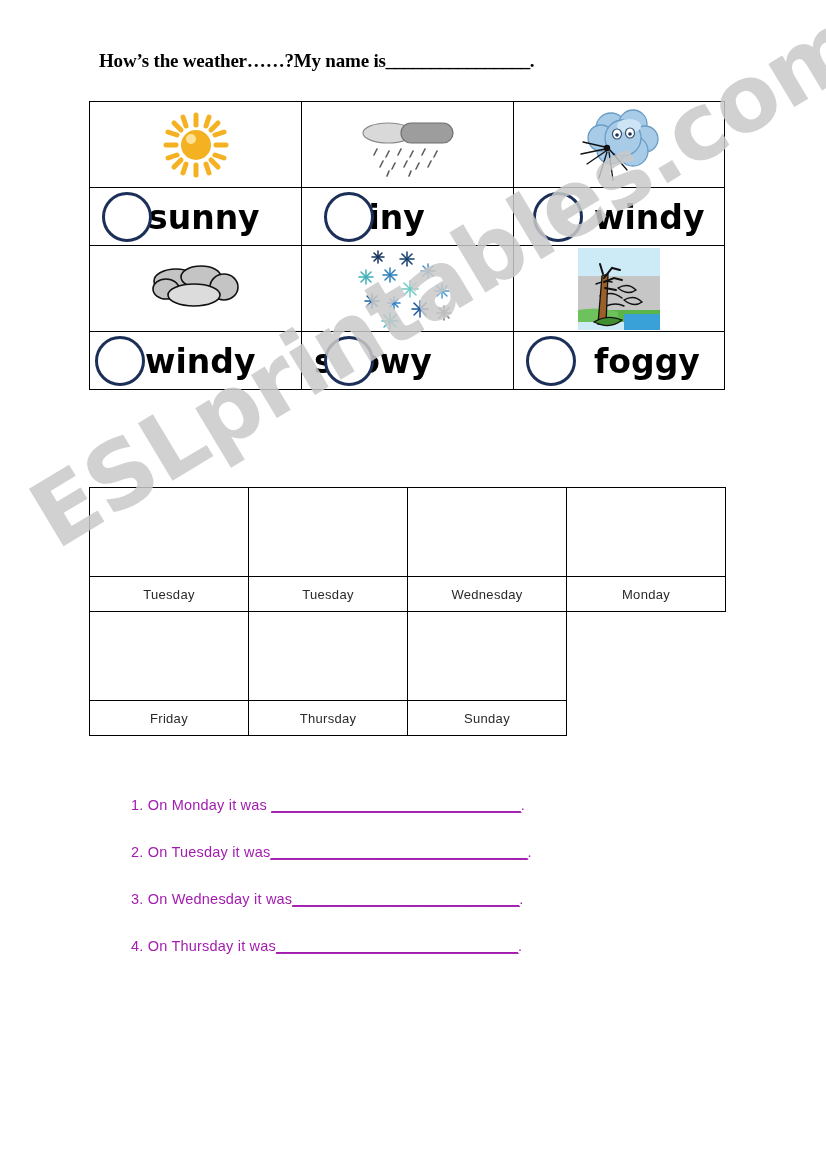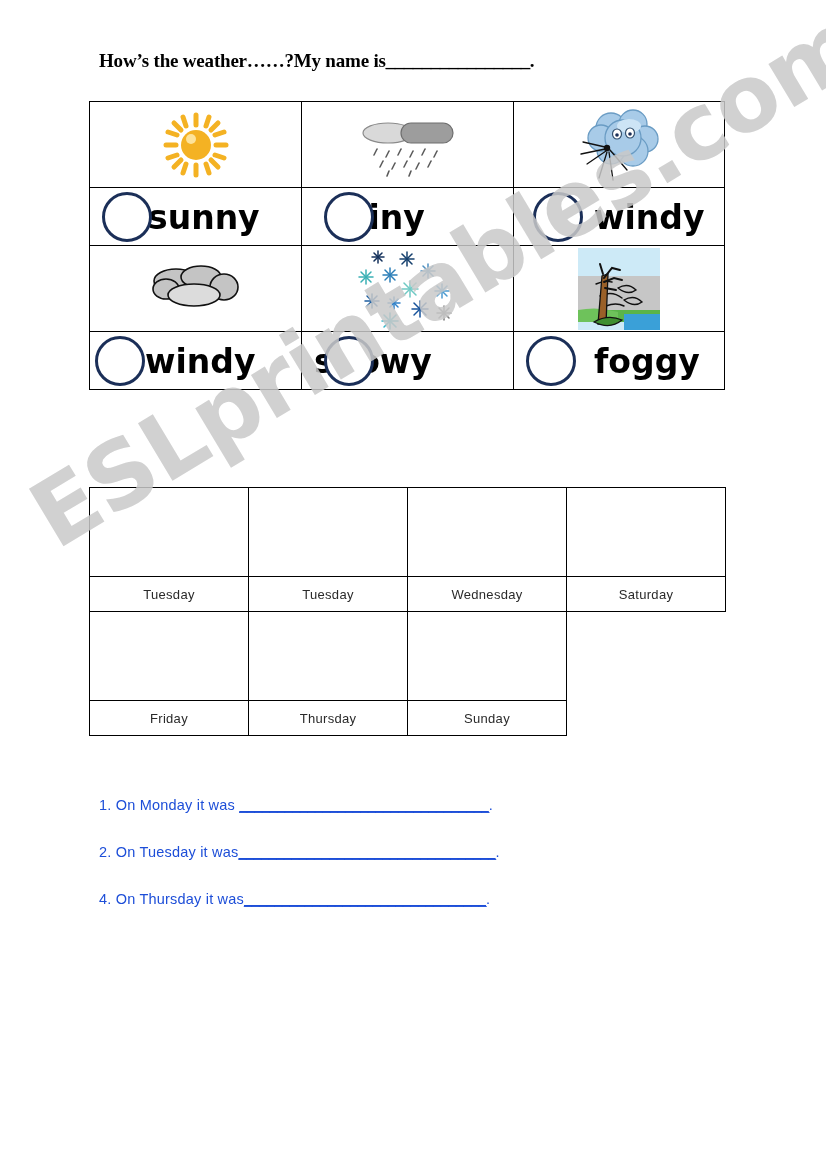--- a/index.html
+++ b/index.html
@@ -179,24 +179,25 @@
   
   .sentences {
     position: absolute;
     left: 99px;
     top: 797px;
     width: 640px;
   }
   .sentence {
     font-family: "Liberation Sans", sans-serif;
     font-size: 14.5px;
-    color: #1d4ed8;
+    color: #a21caf;
     letter-spacing: .2px;
     height: 47px;
     white-space: nowrap;
+    margin-left: 32px;
   }
   .sentence .line {
     text-decoration: underline;
     letter-spacing: -0.5px;
   }
 </style>
 </head>
 <body>
 
 <div class="page">
@@ -444,21 +445,21 @@
           <tr>
         <td class="w1 draw-cell"></td>
         <td class="w2 draw-cell"></td>
         <td class="w3 draw-cell"></td>
         <td class="w4 draw-cell"></td>
       </tr>
       <tr>
         <td class="w1 label-cell">Tuesday</td>
         <td class="w2 label-cell">Tuesday</td>
         <td class="w3 label-cell">Wednesday</td>
-        <td class="w4 label-cell">Saturday</td>
+        <td class="w4 label-cell">Monday</td>
       </tr>
       <tr>
         <td class="w1 draw-cell"></td>
         <td class="w2 draw-cell"></td>
         <td class="w3 draw-cell"></td>
         <td class="w4 no-border"></td>
       </tr>
       <tr>
         <td class="w1 label-cell">Friday</td>
         <td class="w2 label-cell">Thursday</td>
@@ -472,18 +473,22 @@
   <div class="sentences">
     <div class="sentence">
       <span>1.</span>
       <span>On Monday it was </span><span class="line">_________________________________</span><span>.</span>
     </div>
     <div class="sentence">
       <span>2.</span>
       <span>On Tuesday it was</span><span class="line">__________________________________</span><span>.</span>
     </div>
     <div class="sentence">
+      <span>3.</span>
+      <span>On Wednesday it was</span><span class="line">______________________________</span><span>.</span>
+    </div>
+    <div class="sentence">
       <span>4.</span>
       <span>On Thursday it was</span><span class="line">________________________________</span><span>.</span>
     </div>
   </div>
 
 </div>
 
 </body></html>

